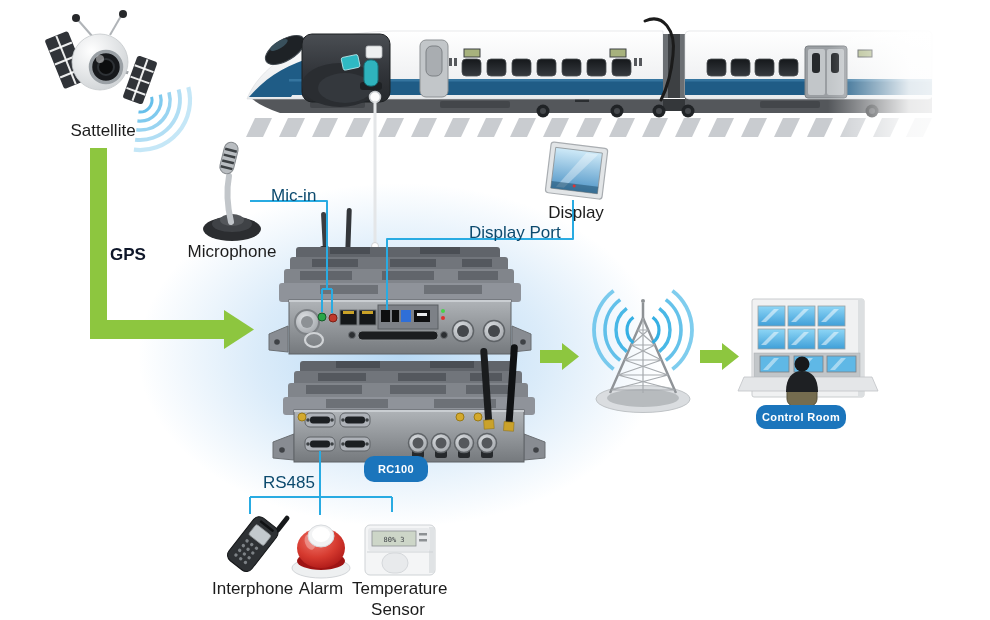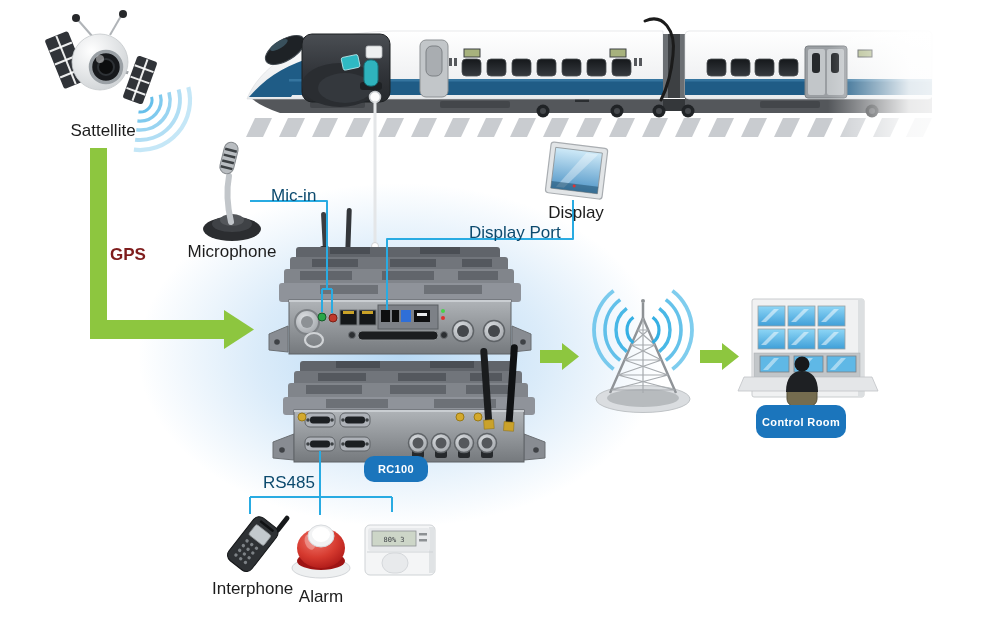--- a/index.html
+++ b/index.html
@@ -1,21 +1,21 @@
 <!DOCTYPE html>
 <html><head>
 <meta charset="utf-8">
 <style>
   html,body{margin:0;padding:0;background:#fff;}
   .stage{position:relative;width:990px;height:620px;background:#ffffff;overflow:hidden;
          font-family:"Liberation Sans",sans-serif;}
   .scene{position:absolute;left:0;top:0;}
   .label{position:absolute;font-size:17px;color:#1c1c1c;text-align:center;line-height:1.25;}
   .label.blue{color:#0c4a6e;text-align:left;white-space:nowrap;}
-  .label.green{color:#7f1d1d;font-weight:bold;text-align:left;}
+  .label.green{color:#0f172a;font-weight:bold;text-align:left;}
   .pill{position:absolute;background:#1B75BC;color:#fff;font-weight:bold;font-size:11px;
         border-radius:10px;letter-spacing:.4px;display:flex;align-items:center;justify-content:center;}
 </style>
 </head>
 <body>
 
 <div class="stage">
 
 <svg class="scene" width="990" height="620" viewBox="0 0 990 620">
   <defs>
@@ -482,16 +482,17 @@
 
 <div class="label" style="left:53px;top:120px;width:100px;">Sattellite</div>
 <div class="label green" style="left:110px;top:244px;">GPS</div>
 <div class="label" style="left:177px;top:241px;width:110px;">Microphone</div>
 <div class="label blue" style="left:271px;top:185px;">Mic-in</div>
 <div class="label" style="left:545px;top:202px;width:62px;">Display</div>
 <div class="label blue" style="left:469px;top:222px;">Display Port</div>
 <div class="pill" style="left:364px;top:456px;width:64px;height:26px;">RC100</div>
 <div class="label blue" style="left:263px;top:472px;">RS485</div>
 <div class="label" style="left:212px;top:578px;width:80px;text-align:right;">Interphone</div>
-<div class="label" style="left:293px;top:578px;width:56px;margin-top:8px;">Alarm</div>
-<div class="pill" style="left:756px;top:405px;width:90px;height:33px;">Control Room</div>
+<div class="label" style="left:293px;top:578px;width:56px;">Alarm</div>
+<div class="label" style="left:352px;top:578px;width:92px;">Temperature Sensor</div>
+<div class="pill" style="left:756px;top:405px;width:90px;height:24px;">Control Room</div>
 
 </div>
 
 </body></html>

